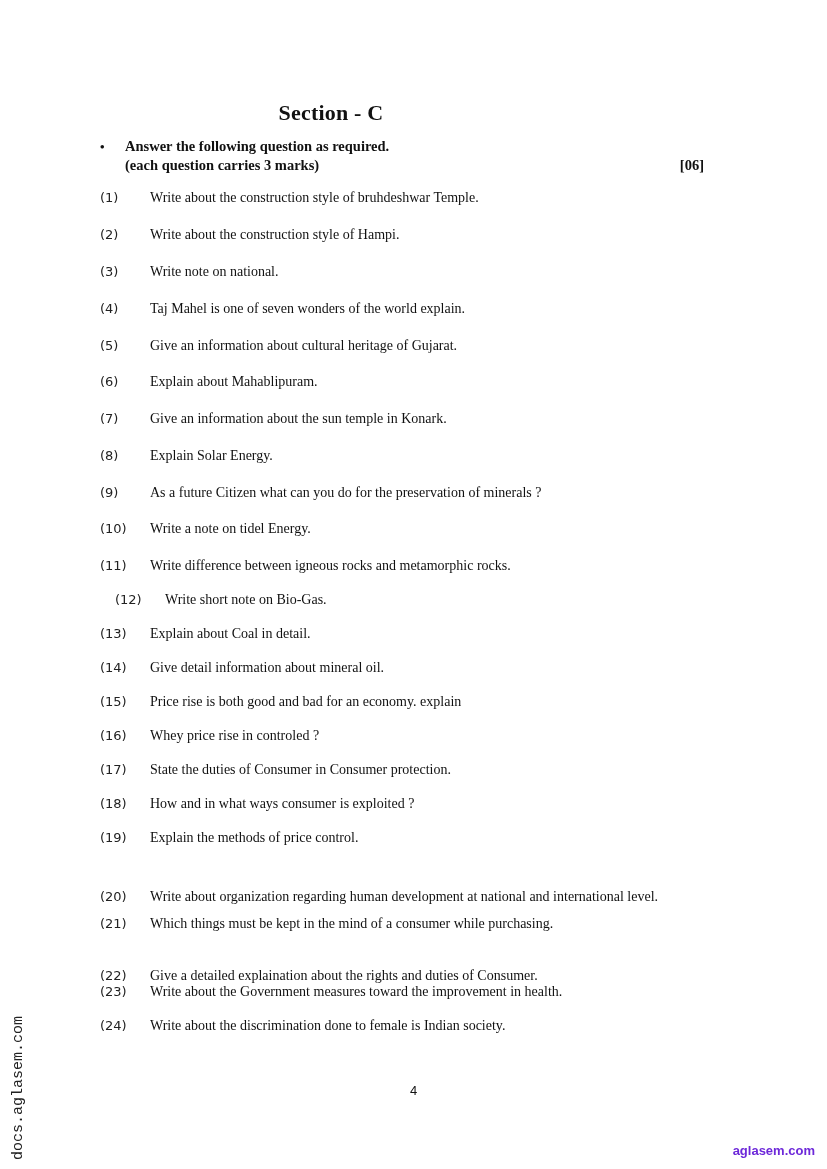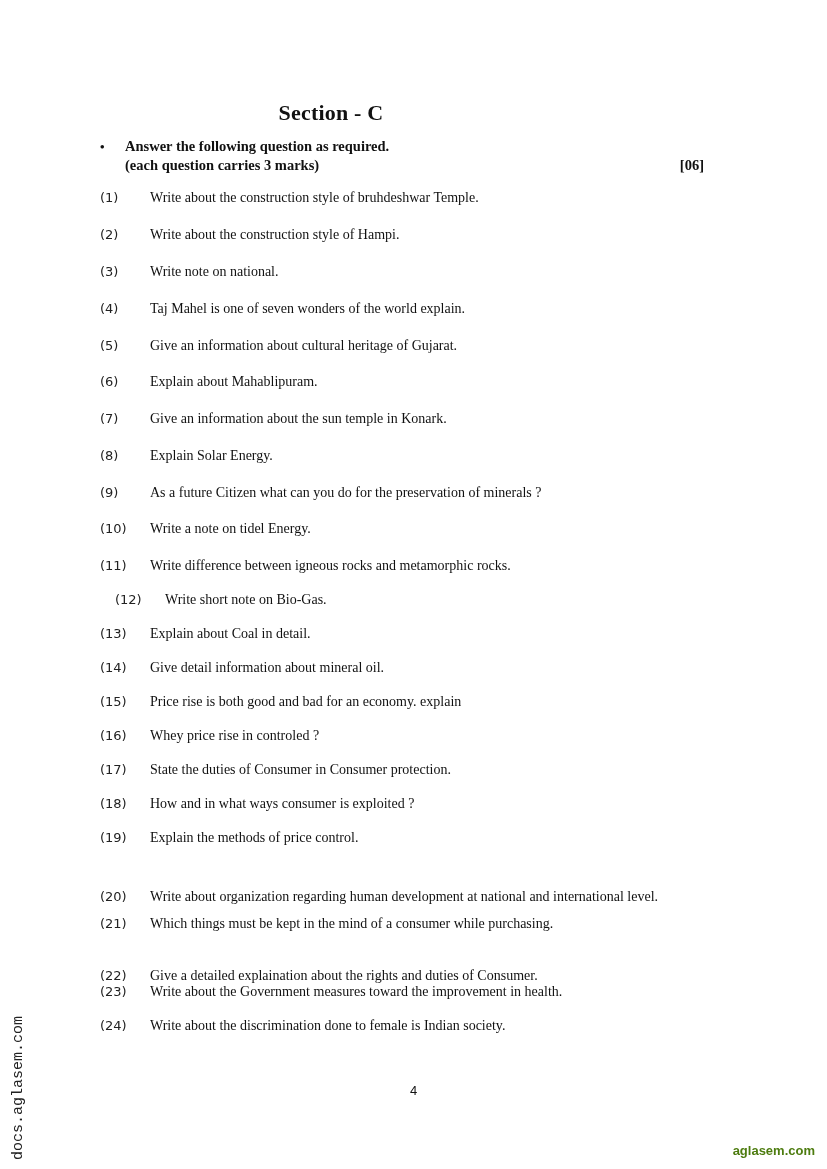--- a/index.html
+++ b/index.html
@@ -98,21 +98,21 @@
     color: #222;
     white-space: nowrap;
   }
   .watermark-bottom {
     position: absolute;
     right: 12px;
     top: 1143px;
     font-family: "Liberation Sans", sans-serif;
     font-weight: bold;
     font-size: 13px;
-    color: #4d7c0f;
+    color: #6d28d9;
   }
 </style>
 </head>
 <body>
 
 <div class="section-title">Section - C</div>
 
 <div class="instruction">
   <span class="bullet">•</span>
   <span class="line1">Answer the following question as required.</span>

